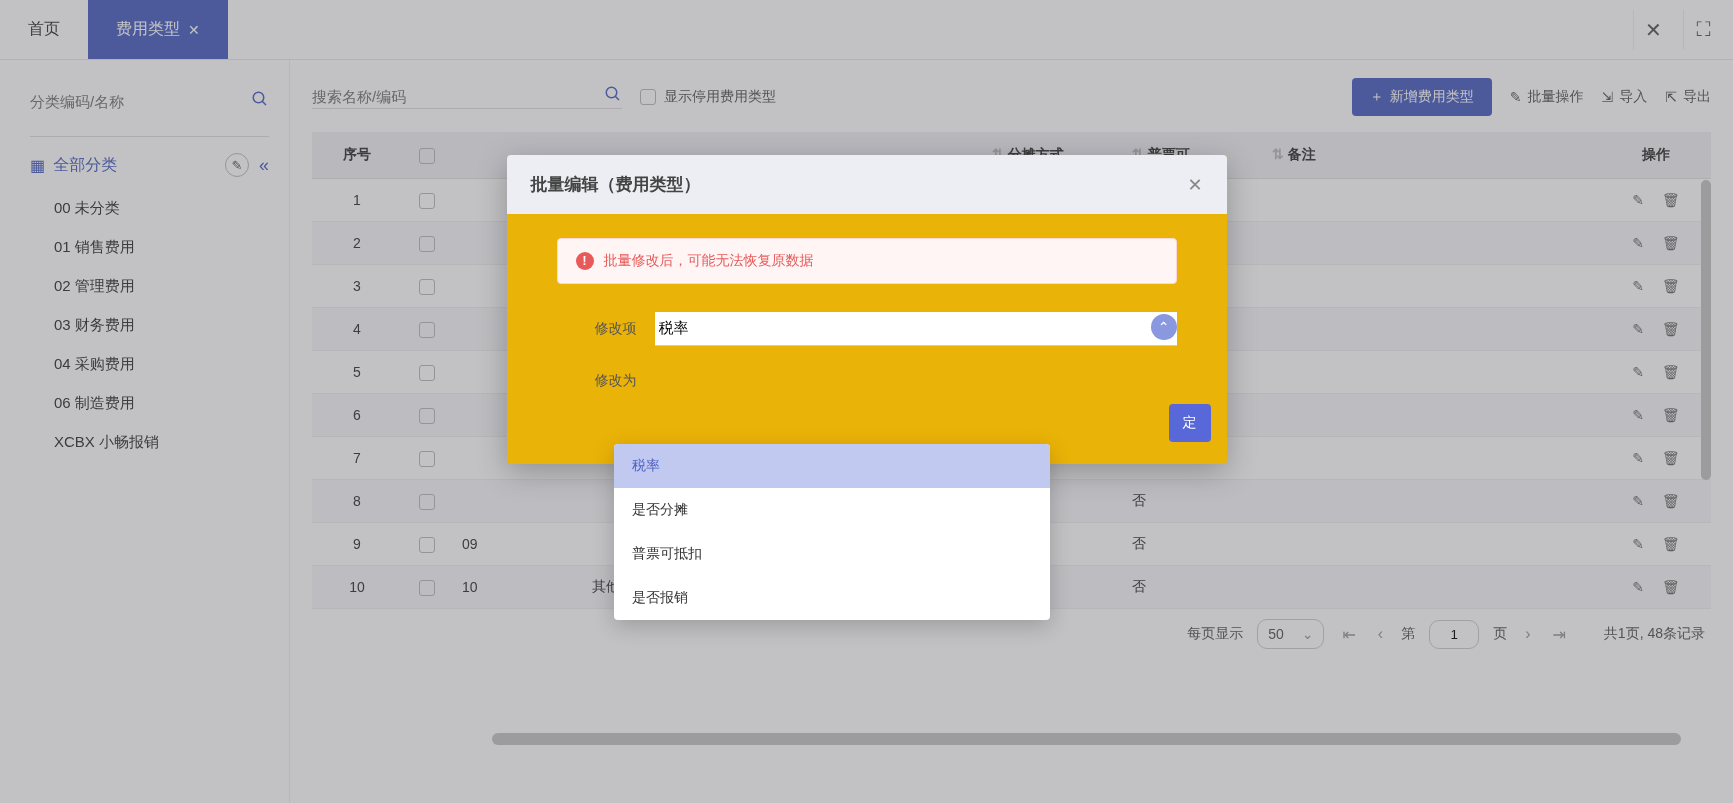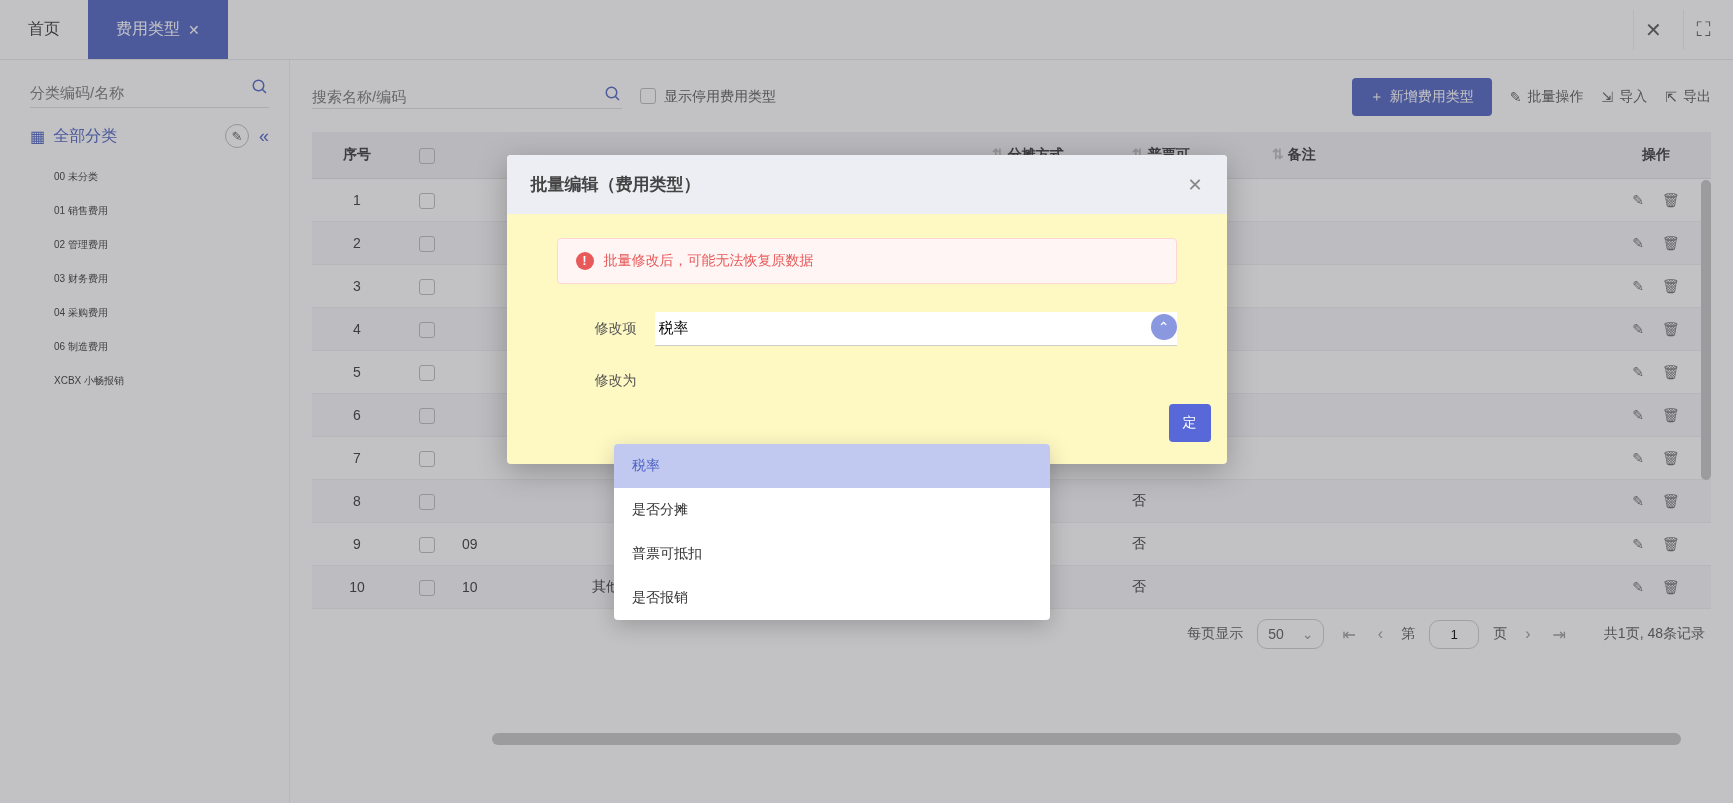--- a/index.html
+++ b/index.html
@@ -10,29 +10,29 @@
 .tab { display: flex; align-items: center; padding: 0 28px; font-size: 16px; cursor: pointer; }
 .tab.active { background: #4a5fc1; color: #fff; }
 .tab .close { margin-left: 8px; font-size: 14px; }
 .tabs-right { margin-left: auto; display: flex; align-items: center; gap: 10px; padding-right: 10px; }
 .icon-btn-top { width: 40px; height: 40px; display: flex; align-items: center; justify-content: center; cursor: pointer; color: #555; font-size: 20px; border-left: 1px solid #eee; }
 
 .layout { display: flex; height: calc(100% - 60px); }
 
 
 .sidebar { width: 290px; padding: 18px 20px 10px 30px; border-right: 1px solid #eee; }
-.side-search { display: flex; align-items: flex-end; border-bottom: 1px solid #ddd; padding-bottom: 6px; margin-bottom: 16px; }
+.side-search { display: flex; align-items: center; border-bottom: 1px solid #ddd; padding-bottom: 23px; margin-bottom: 16px; margin-top: 12px; }
 .side-search input { flex: 1; border: none; outline: none; font-size: 15px; color: #888; background: transparent; }
 .search-icon { color: #4a5fc1; font-size: 18px; }
 .cat-root { display: flex; align-items: center; color: #4a5fc1; font-size: 16px; margin-bottom: 12px; }
 .cat-root .grid-icon { margin-right: 8px; }
 .cat-root .edit-icon { margin-left: auto; border: 1px solid #bbb; border-radius: 50%; width: 24px; height: 24px; display: flex; align-items: center; justify-content: center; font-size: 13px; color: #555; }
 .collapse-icon { margin-left: 10px; color: #4a5fc1; font-size: 18px; }
 .cat-list { padding-left: 24px; }
-.cat-item { padding: 10px 0; font-size: 10px; color: #333; cursor: pointer; }
+.cat-item { padding: 10px 0; font-size: 15px; color: #333; cursor: pointer; }
 
 
 .main { flex: 1; padding: 18px 22px; overflow: hidden; display: flex; flex-direction: column; }
 .toolbar { display: flex; align-items: center; gap: 18px; margin-bottom: 16px; }
 .tb-search { display: flex; align-items: center; border-bottom: 1px solid #ddd; width: 310px; padding-bottom: 0; }
 .tb-search input { flex: 1; border: none; outline: none; font-size: 15px; color: #888; background: transparent; }
 .checkbox { width: 16px; height: 16px; border: 1px solid #bbb; border-radius: 3px; display: inline-block; vertical-align: middle; }
 .cb-label { margin-left: 8px; color: #555; }
 .toolbar-spacer { flex: 1; }
 .primary-btn { background: #4a5fc1; color: #fff; padding: 10px 18px; border-radius: 4px; cursor: pointer; display: flex; align-items: center; gap: 6px; }
@@ -53,21 +53,21 @@
 .hscroll { position: absolute; bottom: 40px; left: 180px; right: 30px; height: 12px; background: #c5c5c5; border-radius: 6px; }
 
 
 .pager { display: flex; align-items: center; justify-content: flex-end; gap: 14px; padding: 10px 6px 0; color: #555; }
 .pager .sel, .pager input { border: 1px solid #ccc; padding: 6px 10px; border-radius: 10px; }
 .pager input { width: 50px; text-align: center; }
 .pager .nav { color: #999; cursor: pointer; padding: 0 4px; font-size: 16px; }
 
 
 .overlay { position: absolute; inset: 0; background: rgba(80,80,85,0.35); display: flex; align-items: flex-start; justify-content: center; }
-.modal { background: #fef9c3; width: 720px; margin-top: 155px; border-radius: 4px; box-shadow: 0 8px 30px rgba(0,0,0,0.25); }
+.modal { background: #eab308; width: 720px; margin-top: 155px; border-radius: 4px; box-shadow: 0 8px 30px rgba(0,0,0,0.25); }
 .modal-header { background: #eceef3; padding: 18px 24px; display: flex; align-items: center; border-radius: 4px 4px 0 0; }
 .modal-title { font-size: 17px; font-weight: 600; color: #444; }
 .modal-close { margin-left: auto; color: #888; font-size: 18px; cursor: pointer; }
 .modal-body { padding: 24px 50px 48px; }
 .alert { border: 1px solid #ffd6d6; background: #fff5f5; color: #e85a5a; padding: 13px 18px; border-radius: 4px; display: flex; align-items: center; gap: 10px; margin-bottom: 28px; }
 .alert-icon { width: 18px; height: 18px; background: #e85a5a; border-radius: 50%; color: #fff; display: flex; align-items: center; justify-content: center; font-size: 12px; font-weight: bold; }
 .form-row { display: flex; align-items: center; margin-bottom: 26px; gap: 18px; }
 .form-label { width: 80px; text-align: right; color: #555; }
 .radio-group { display: flex; gap: 40px; }
 .radio { display: flex; align-items: center; gap: 8px; cursor: pointer; }
@@ -131,21 +131,21 @@
     <div class="toolbar">
       <div class="tb-search">
         <input placeholder="搜索名称/编码" style="">
         <span class="search-icon">
           <svg width="18" height="18" viewBox="0 0 24 24" fill="none" stroke="#4a5fc1" stroke-width="2">
               <circle cx="10" cy="10" r="7"></circle>
               <line x1="20" y1="20" x2="15" y2="15"></line>
             </svg>
         </span>
       </div>
-      <label style="display:flex;align-items:flex-start;">
+      <label style="display:flex;align-items:center;">
         <span class="checkbox"></span>
         <span class="cb-label">显示停用费用类型</span>
       </label>
       <div class="toolbar-spacer"></div>
       <div class="primary-btn">
         <span>＋</span>
         <span>新增费用类型</span>
       </div>
       <div class="link-btn">
         <span>✎</span>

